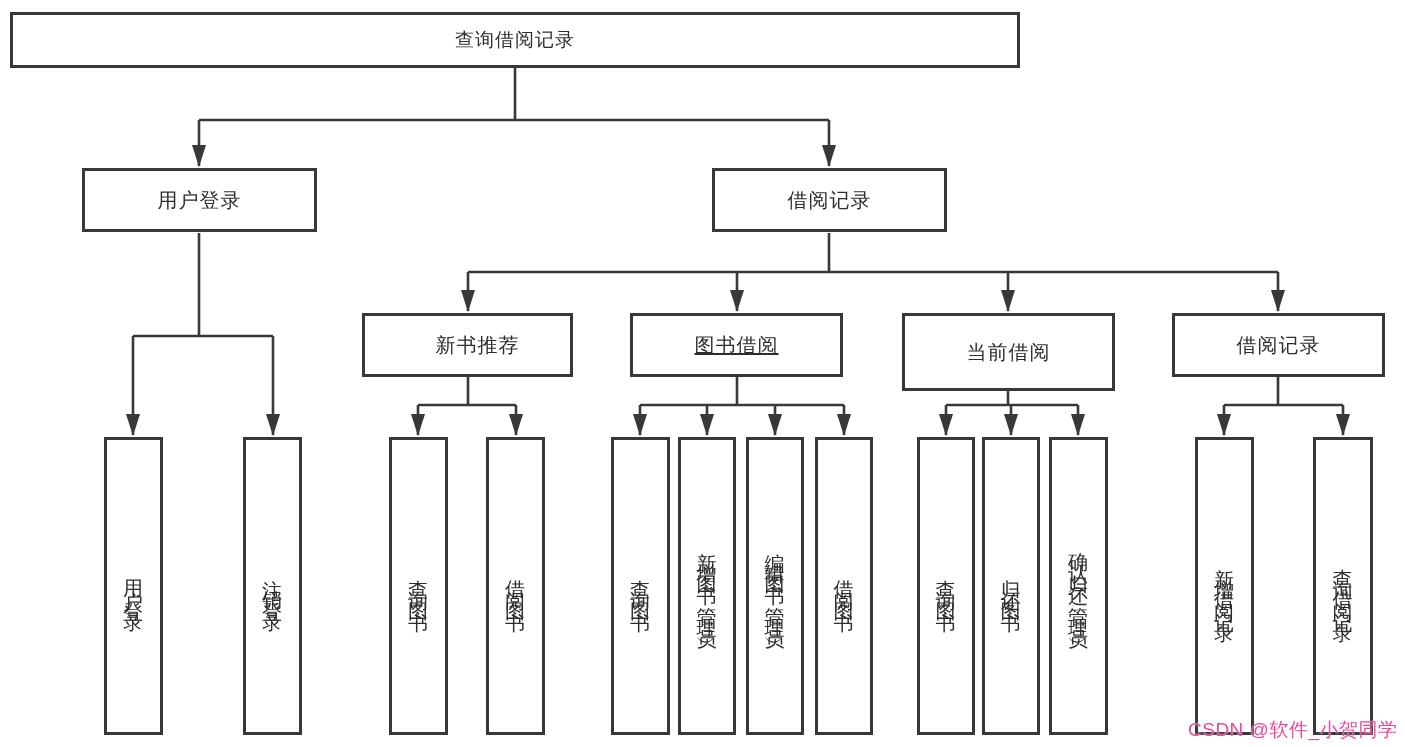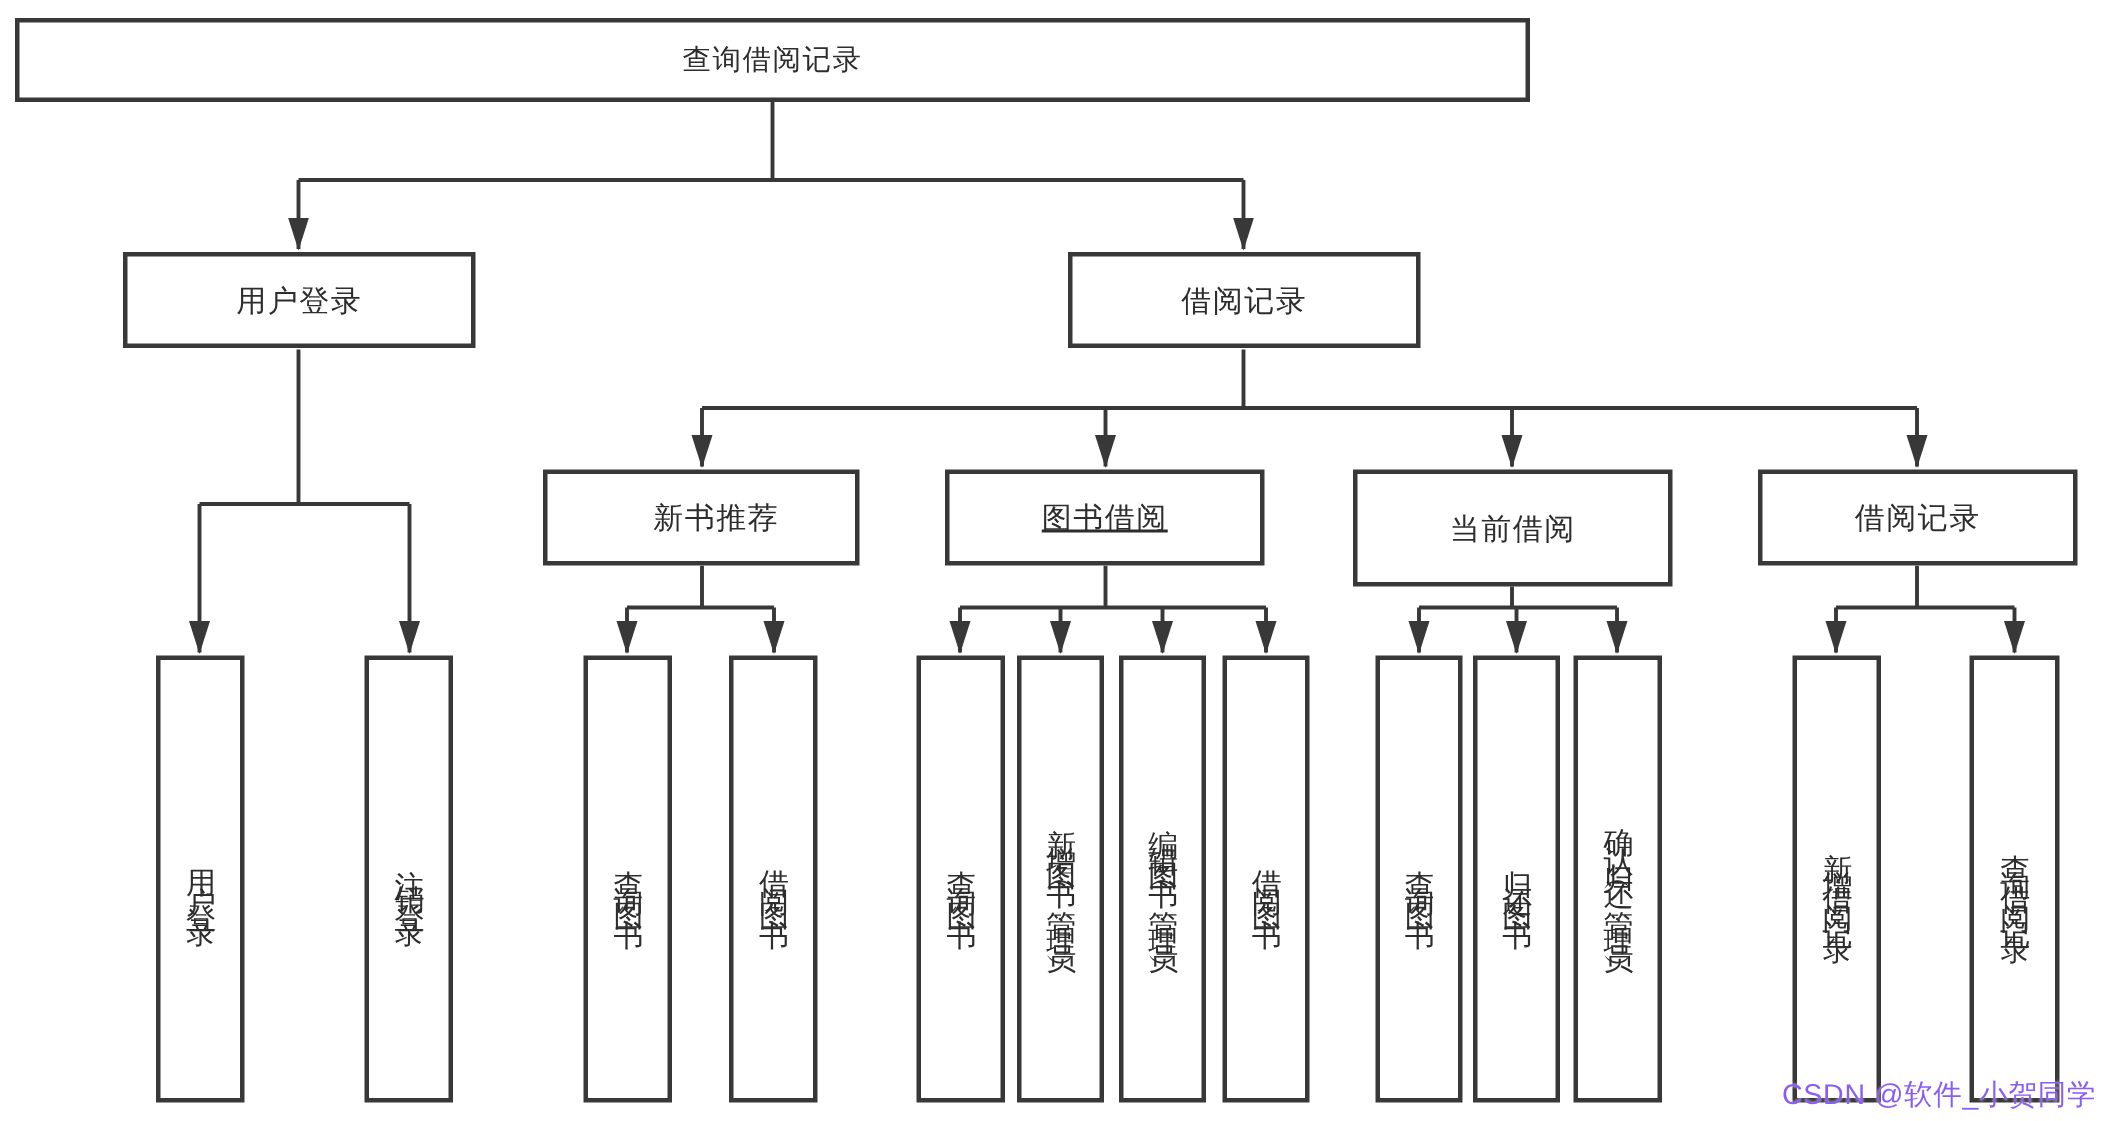--- a/index.html
+++ b/index.html
@@ -52,21 +52,21 @@
   .lf-g1-3 { left:815px; width:58px; }
   .lf-g2-0 { left:917px; width:58px; }
   .lf-g2-1 { left:982px; width:58px; }
   .lf-g2-2 { left:1049px; }
   .lf-g3-0 { left:1195px; }
   .lf-g3-1 { left:1313px; width:60px; }
   .watermark {
     position:absolute;
     left:1188px; top:717px;
     font-size:19px;
-    color:#8b5cf6;
+    color:#ec4899;
     letter-spacing:0.5px;
     z-index:3;
     text-shadow:0 0 2px rgba(255,255,255,0.8);
     white-space:nowrap;
   }
 </style>
 </head>
 <body>
 
 <div class="canvas">

